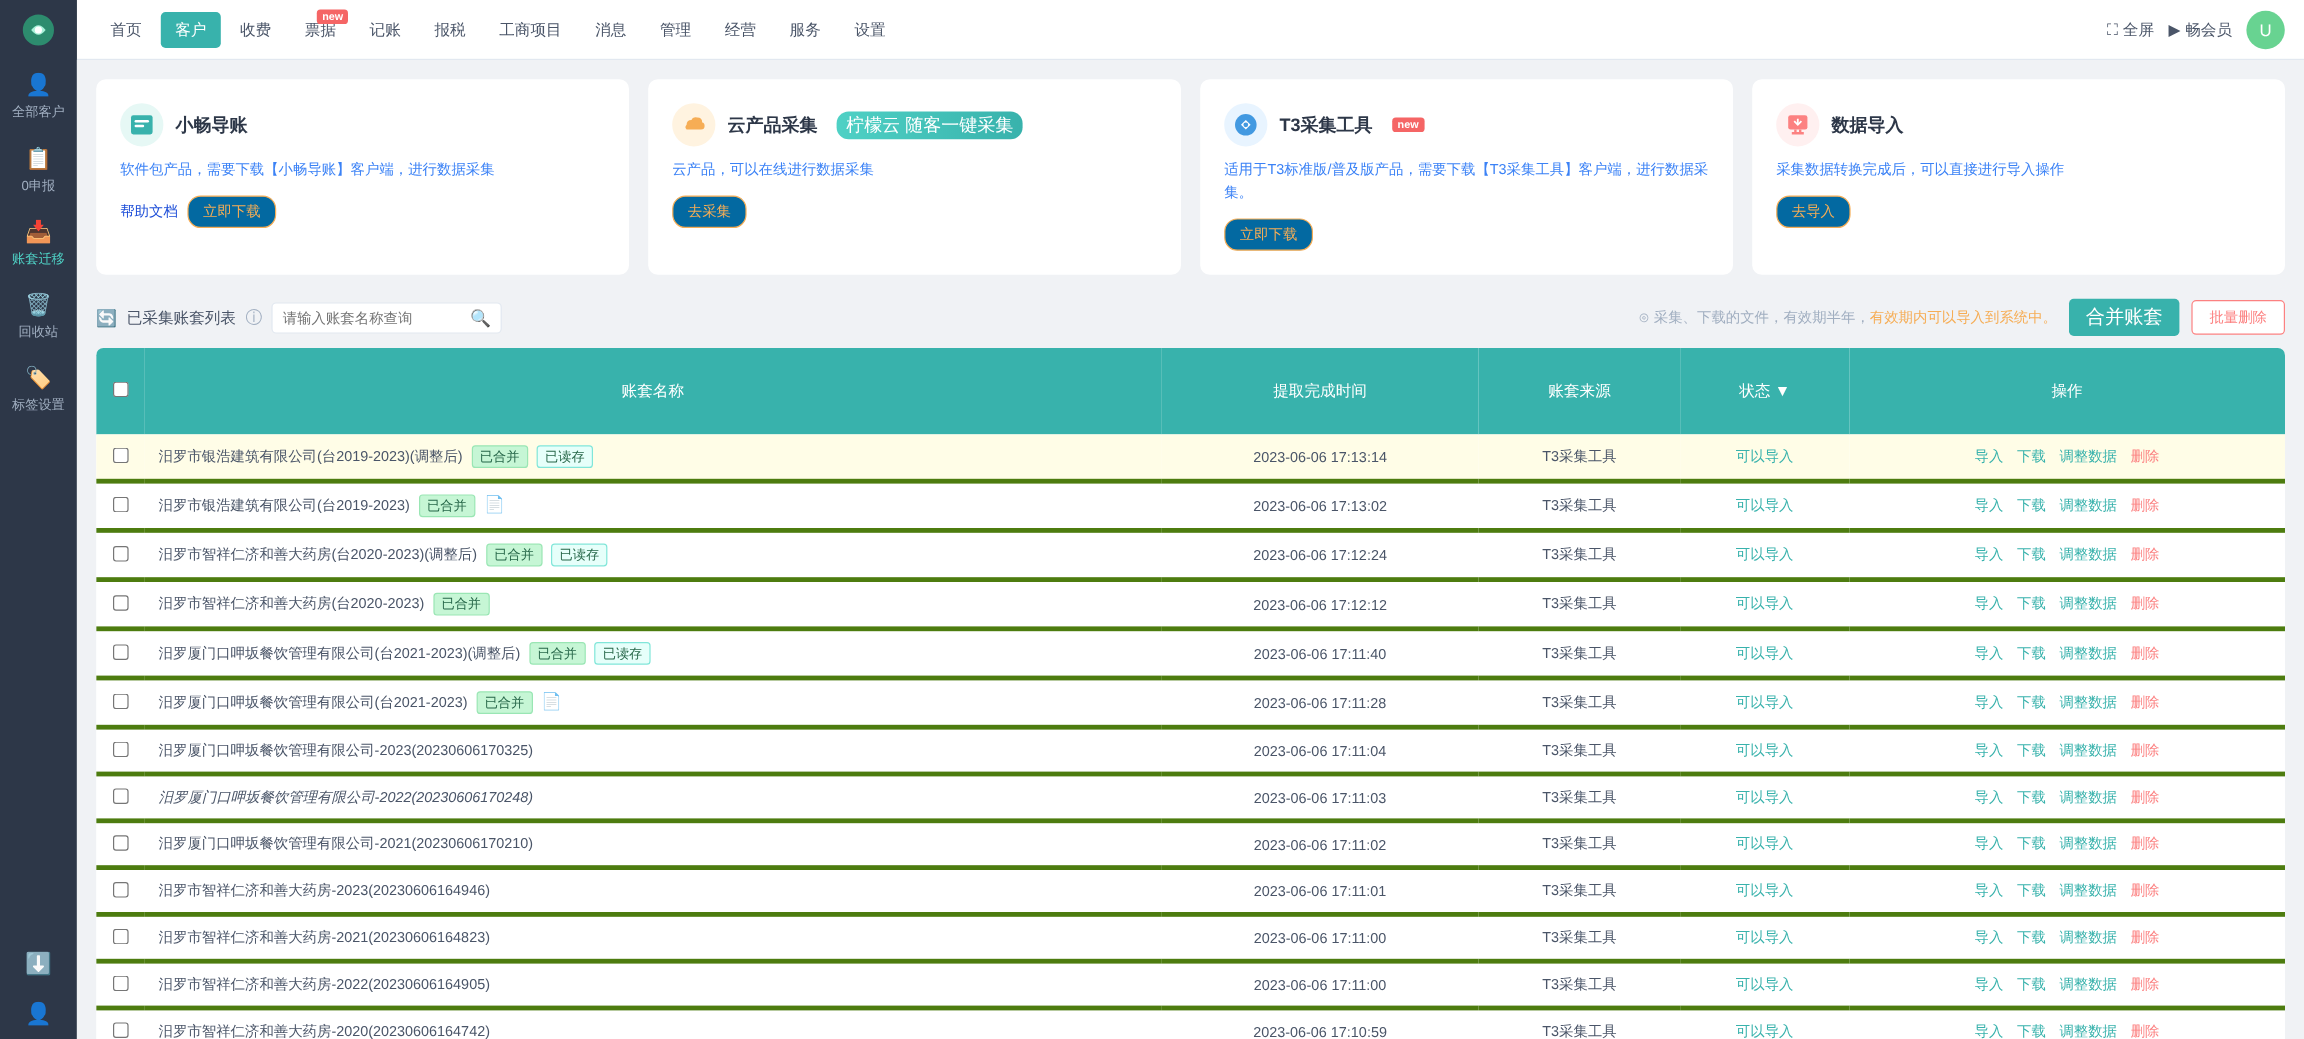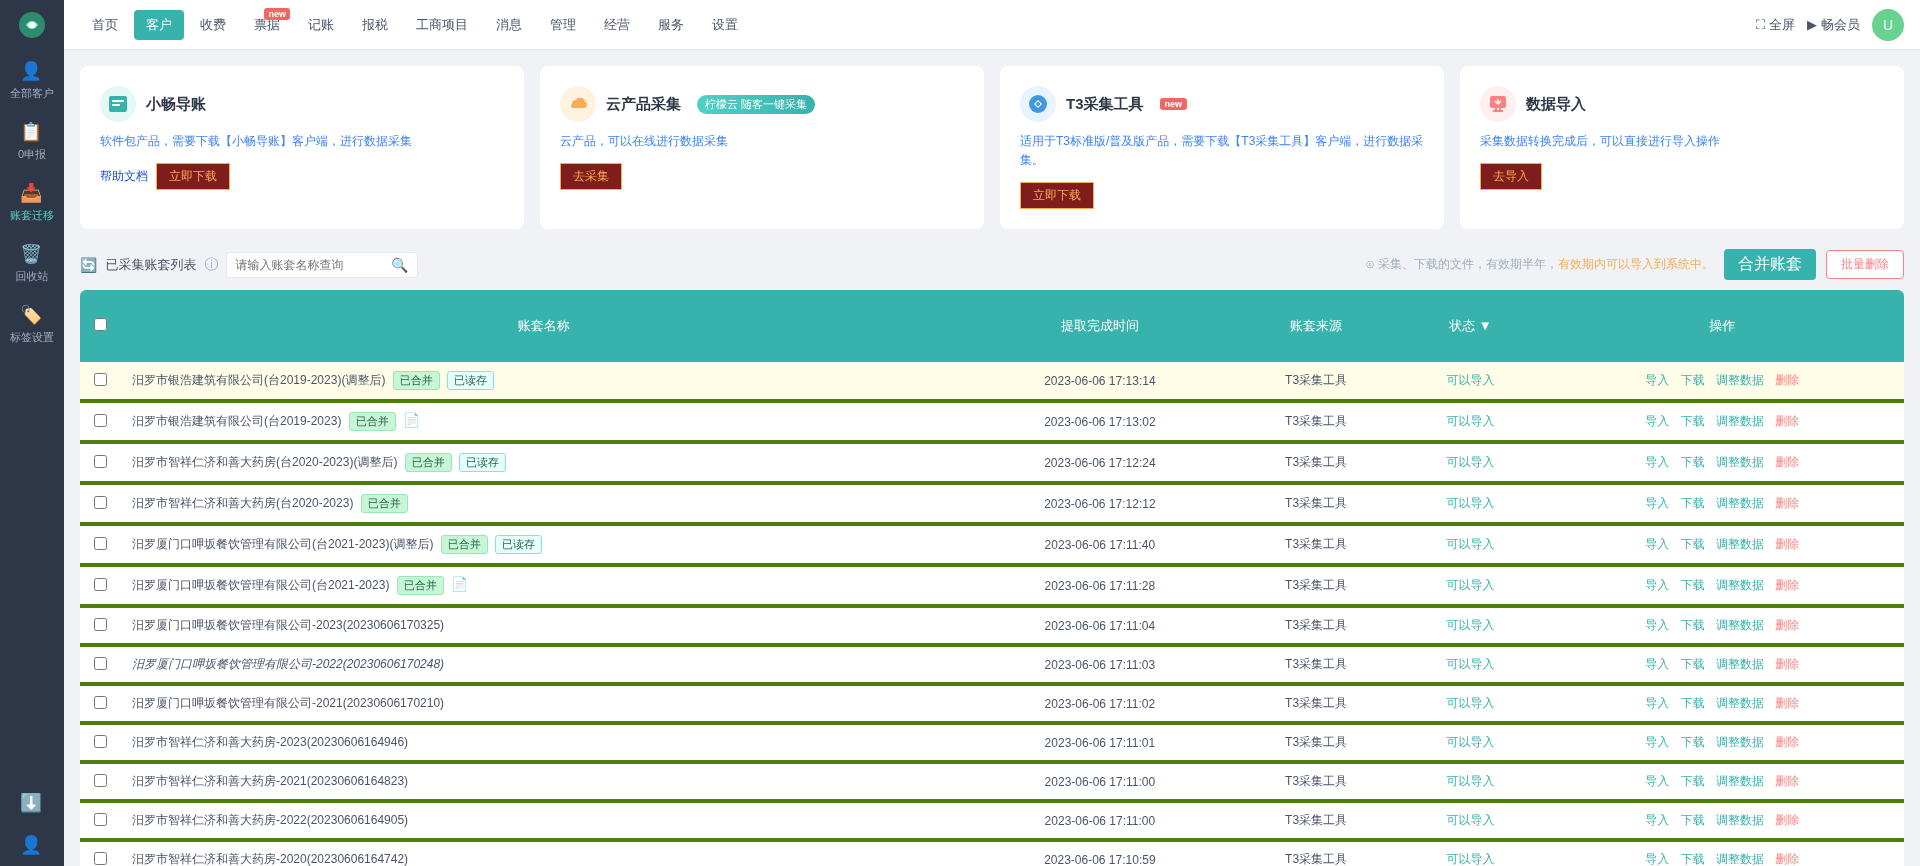--- a/index.html
+++ b/index.html
@@ -205,32 +205,32 @@
       margin-top: auto;
     }
     .card-link {
       color: #1d4ed8;
       font-size: 12px;
       cursor: pointer;
     }
     .btn-outline-orange {
       border: 1px solid #f6ad55;
       color: #f6ad55;
-      background: #7f1d1d;
+      background: #0369a1;
       padding: 4px 12px;
-      border-radius: 0;
+      border-radius: 11px;
       cursor: pointer;
       font-size: 12px;
     }
     .cloud-badge {
       display: inline-flex;
       align-items: center;
       background: linear-gradient(90deg, #4fd1c5, #38b2ac);
       color: #fff;
-      font-size: 11px;
+      font-size: 15px;
       padding: 2px 8px;
       border-radius: 10px;
       margin-left: 6px;
     }
 
     
     .table-header {
       display: flex;
       align-items: center;
       justify-content: space-between;

